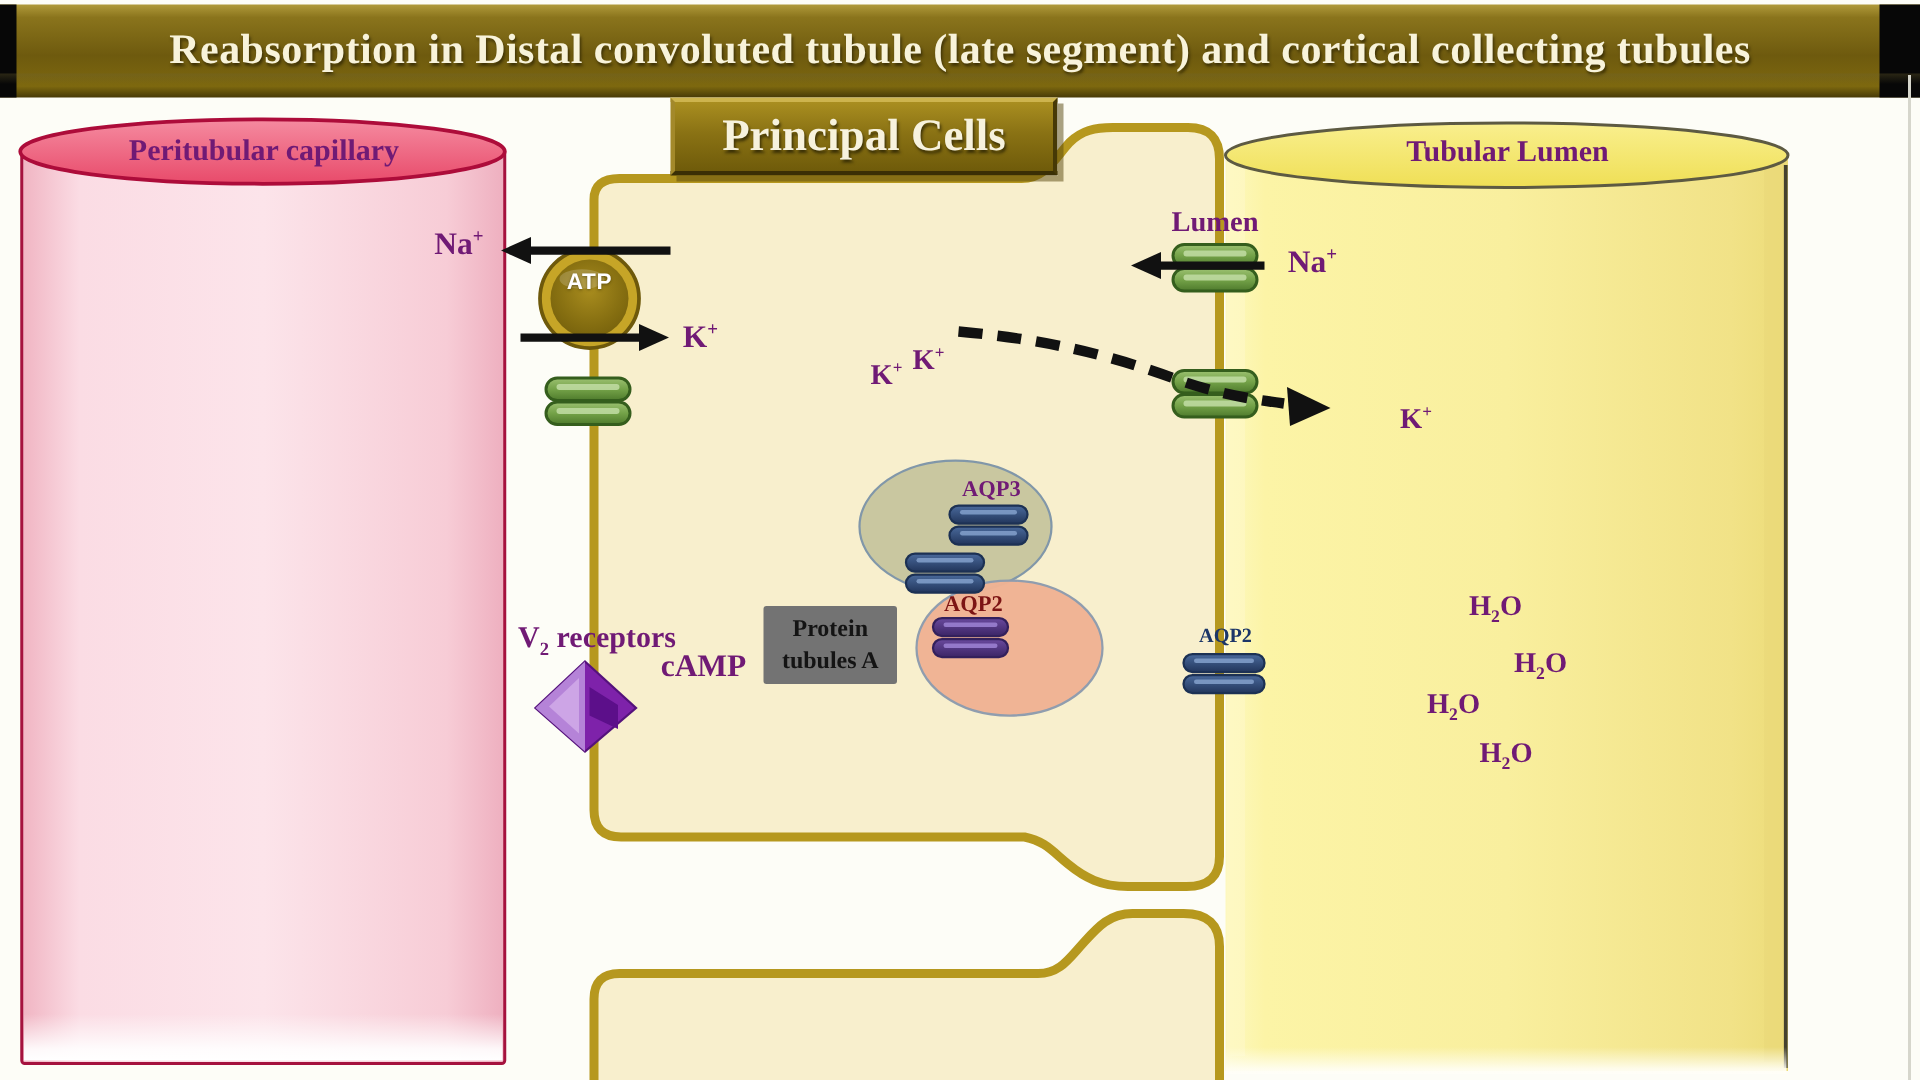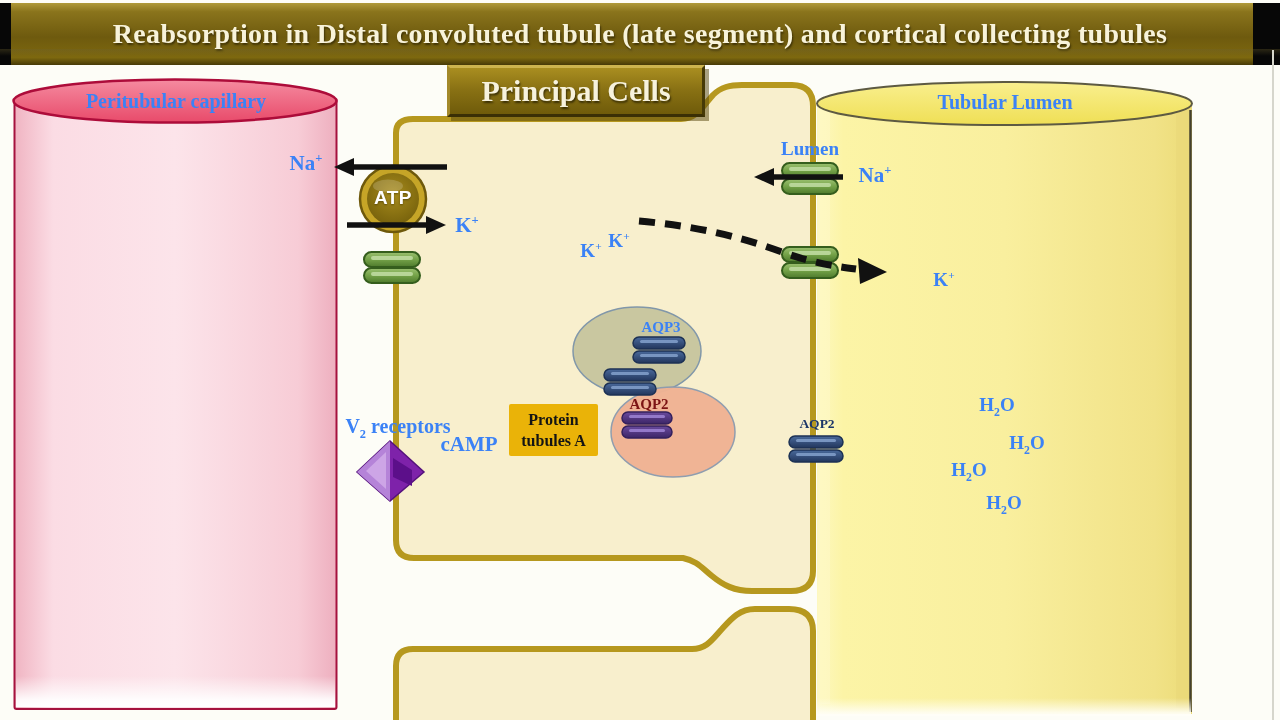--- a/index.html
+++ b/index.html
@@ -35,28 +35,28 @@
     border:3px solid;border-color:#cdb44e #463906 #3a2f05 #a3892a;
     box-shadow:4px 4px 0 rgba(86,70,12,.5);
     display:flex;align-items:center;justify-content:center;text-align:center;
   }
   .principal-box span{
     color:#f7f2dd;font-weight:bold;font-size:30px;
     text-shadow:1px 2px 2px rgba(30,24,0,.7);white-space:nowrap;
   }
   .pka-box{
     position:absolute;left:509px;top:404px;width:89px;height:52px;
-    background:#eab308;border-radius:2px;
+    background:#737373;border-radius:2px;
     display:flex;flex-direction:column;align-items:center;justify-content:center;
     font-weight:bold;font-size:16px;line-height:21px;color:#141414;
   }
   
   .lbl{
     position:absolute;transform:translate(-50%,-50%);
-    font-weight:bold;color:#3b82f6;white-space:nowrap;
+    font-weight:bold;color:#701a75;white-space:nowrap;
   }
   .lbl sup{font-size:60%;line-height:0;vertical-align:super;}
   .lbl sub{font-size:62%;line-height:0;vertical-align:sub;}
   .atp-text{font-family:"Liberation Sans",sans-serif;color:#ffffff;letter-spacing:.5px;
     text-shadow:0 1px 2px rgba(50,40,0,.55);}
   .aqp2v{color:#7c1414;}
   .aqp2a{color:#1c3668;}
 </style>
 </head>
 <body>
@@ -228,21 +228,21 @@
   <div class="right-frame-line"></div>
 
   <div class="lbl" style="left:176px;top:101px;font-size:20px;">Peritubular capillary</div>
   <div class="principal-box">
     <span>Principal Cells</span>
   </div>
   <div class="lbl" style="left:1005px;top:102px;font-size:20px;">Tubular Lumen</div>
 
   <div class="lbl" style="left:306px;top:163px;font-size:21px;"><span>Na</span><sup>+</sup></div>
   <div class="lbl" style="left:467px;top:225px;font-size:21px;"><span>K</span><sup>+</sup></div>
-  <div class="lbl atp-text" style="left:393px;top:198px;font-size:19px;">ATP</div>
+  <div class="lbl atp-text" style="left:393px;top:188px;font-size:15px;">ATP</div>
 
   <div class="lbl" style="left:810px;top:149px;font-size:19px;">Lumen</div>
   <div class="lbl" style="left:875px;top:175px;font-size:21px;"><span>Na</span><sup>+</sup></div>
 
   <div class="lbl" style="left:591px;top:251px;font-size:19px;"><span>K</span><sup>+</sup></div>
   <div class="lbl" style="left:619px;top:241px;font-size:19px;"><span>K</span><sup>+</sup></div>
   <div class="lbl" style="left:944px;top:280px;font-size:19px;"><span>K</span><sup>+</sup></div>
 
   <div class="lbl" style="left:661px;top:327px;font-size:15px;">AQP3</div>
   <div class="lbl aqp2v" style="left:649px;top:404px;font-size:15px;">AQP2</div>

